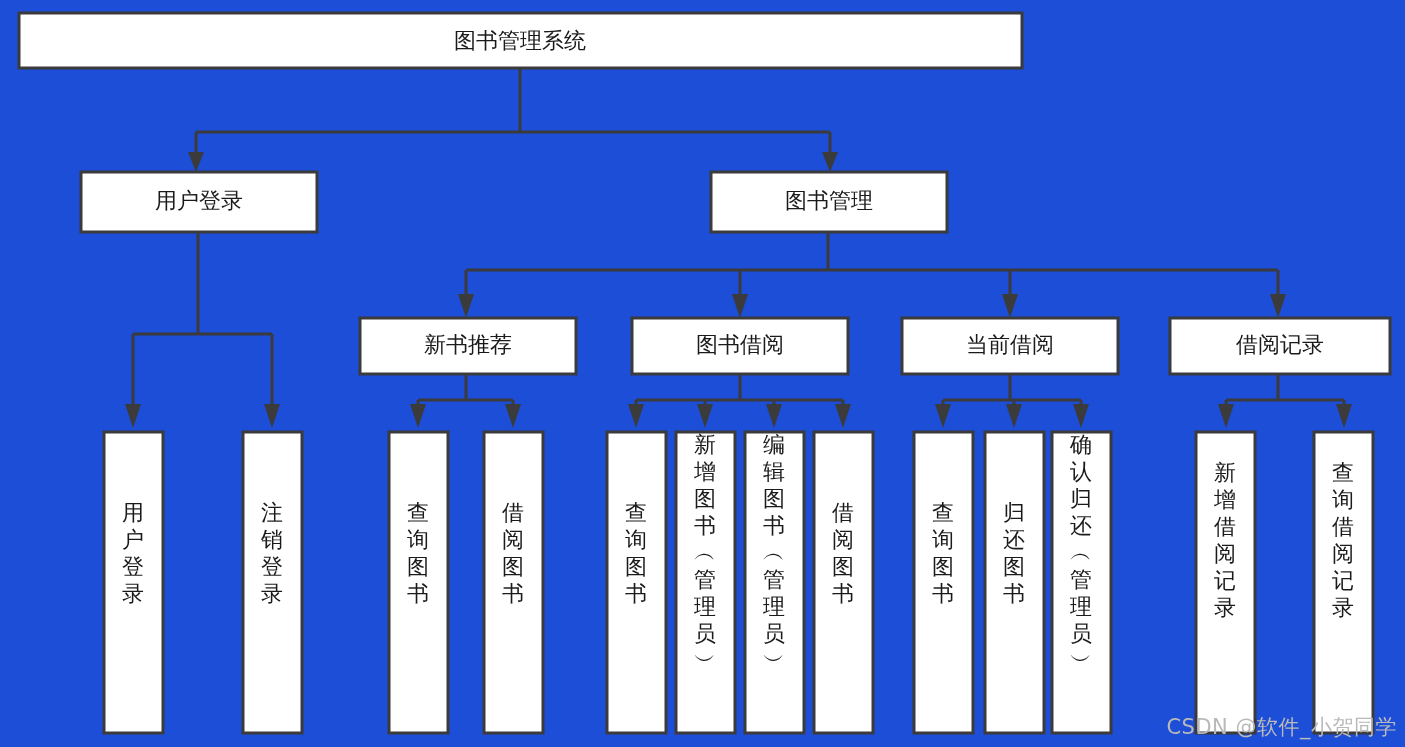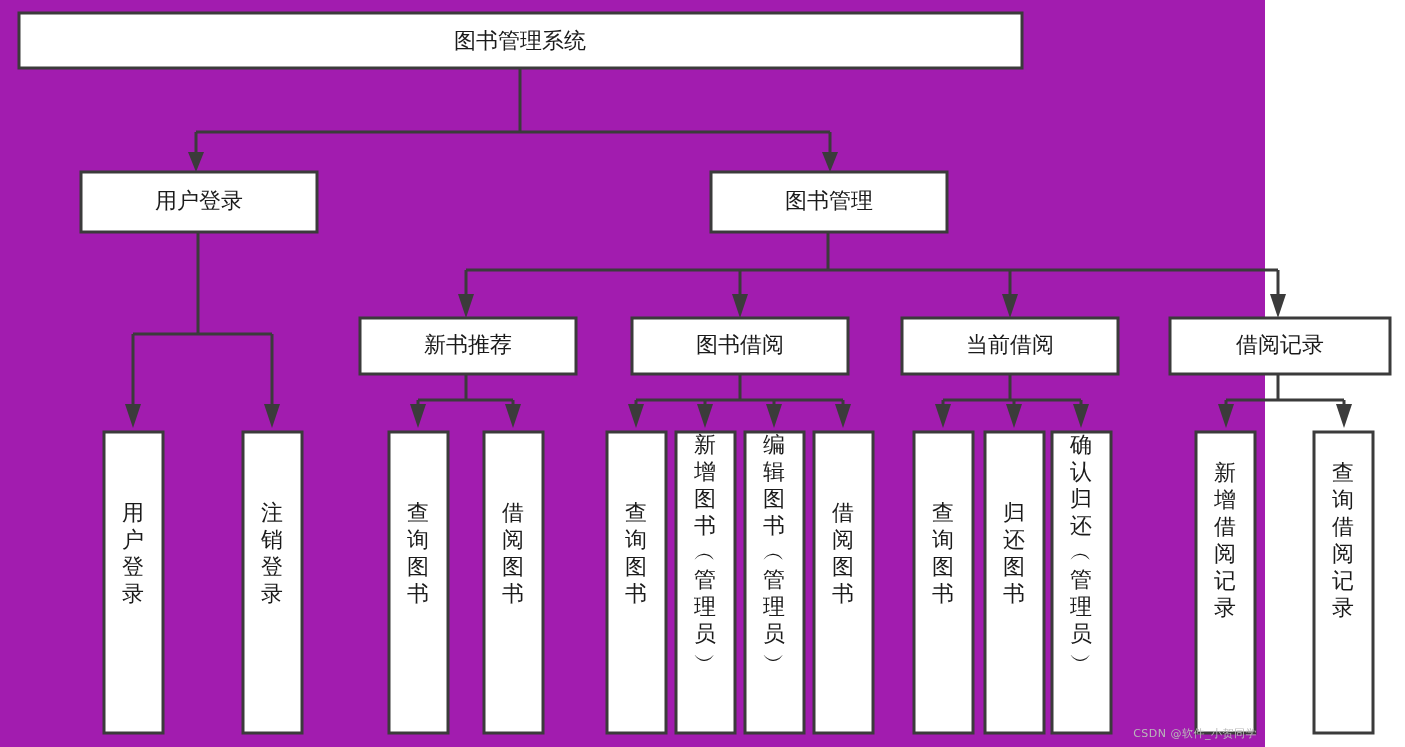--- a/index.html
+++ b/index.html
@@ -8,23 +8,23 @@
     background: #ffffff;
   }
   body {
     width: 1405px;
     height: 747px;
     font-family: "DejaVu Sans", "Liberation Sans", sans-serif;
     overflow: hidden;
   }
   #diagram-root {
     position: relative;
-    width: 1265px;
+    width: 1405px;
     height: 747px;
-    background: #a21caf;
+    background: #1d4ed8;
     text-decoration: underline;
   }
   svg.flow {
     position: absolute;
     left: 0;
     top: 0;
     width: 1405px;
     height: 747px;
   }
   .node-box {
@@ -52,21 +52,21 @@
   }
   .arrow-head {
     fill: #3b3b3b;
     stroke: none;
   }
   .watermark {
     position: absolute;
     right: 8px;
     bottom: 6px;
     font-family: "DejaVu Sans", "Liberation Sans", sans-serif;
-    font-size: 11px;
+    font-size: 21px;
     color: #b9b9b9;
     letter-spacing: 0.5px;
     white-space: nowrap;
     user-select: none;
   }
 </style>
 </head>
 <body>
 
 <div id="diagram-root">

